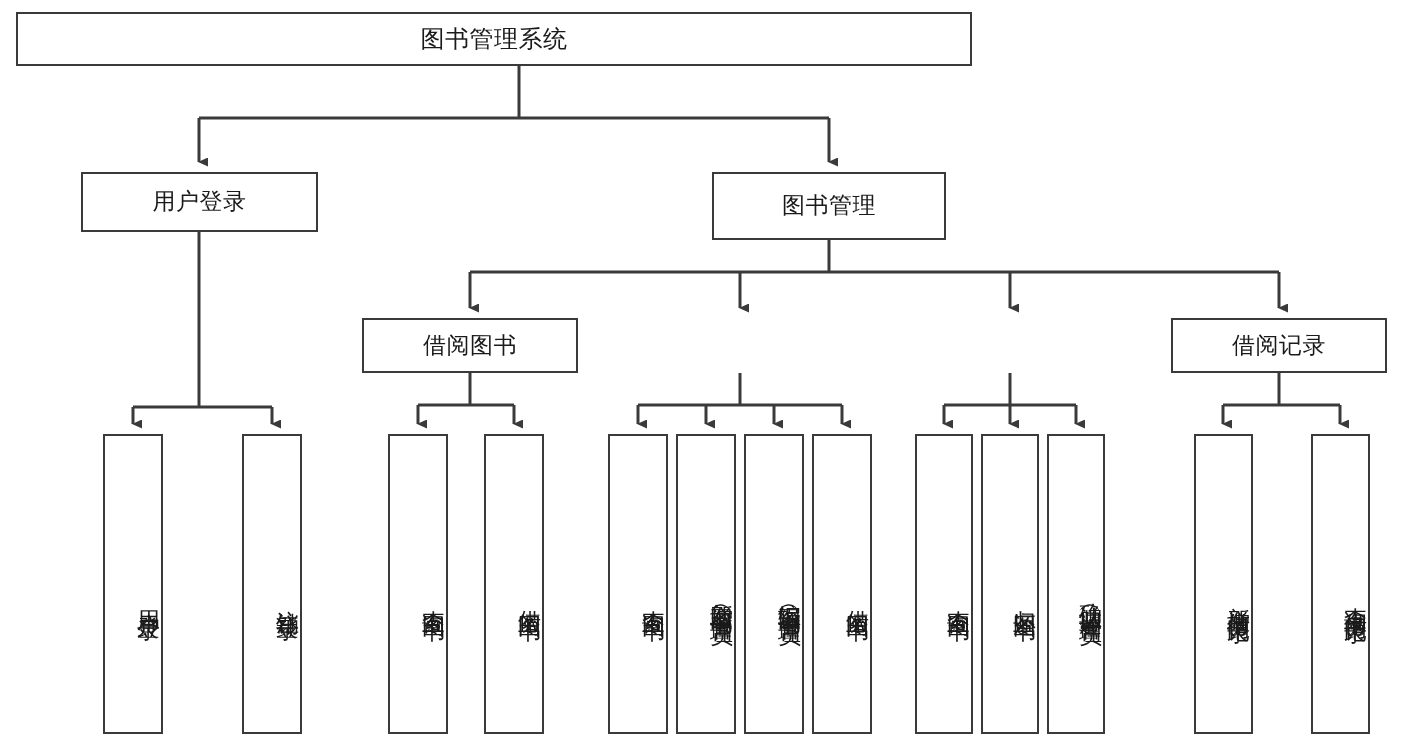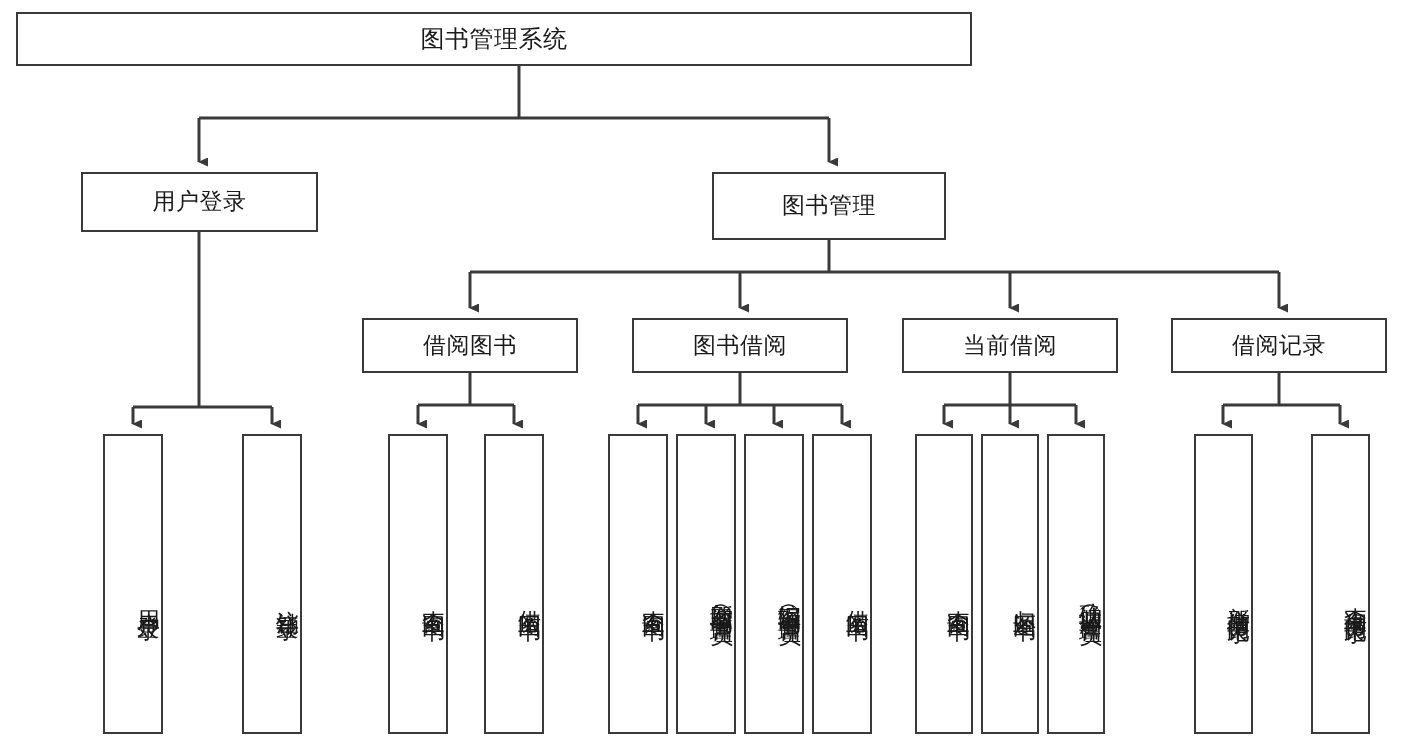--- a/index.html
+++ b/index.html
@@ -129,23 +129,21 @@
   <div class="node node-h" style="left:81px; top:172px; width:237px; height:60px;">用户登录</div>
 
   <div class="node node-h" style="left:712px; top:172px; width:234px; height:68px;">图书管理</div>
 
   <div class="node node-v" style="left:103px; top:434px; width:60px; height:300px;">用户登录</div>
 
   <div class="node node-v" style="left:242px; top:434px; width:60px; height:300px;">注销登录</div>
 
   <div class="node node-h" style="left:362px; top:318px; width:216px; height:55px;">借阅图书</div>
 
-  <div class="node node-h" style="left:632px; top:318px; width:216px; height:55px;">图书借阅</div>
 
-  <div class="node node-h" style="left:902px; top:318px; width:216px; height:55px;">当前借阅</div>
 
   <div class="node node-h" style="left:1171px; top:318px; width:216px; height:55px;">借阅记录</div>
 
   <div class="node node-v" style="left:388px; top:434px; width:60px; height:300px;">查询图书</div>
 
   <div class="node node-v" style="left:484px; top:434px; width:60px; height:300px;">借阅图书</div>
 
   <div class="node node-v" style="left:608px; top:434px; width:60px; height:300px;">查询图书</div>
 
   <div class="node node-v" style="left:676px; top:434px; width:60px; height:300px;">新增图书（管理员）</div>

